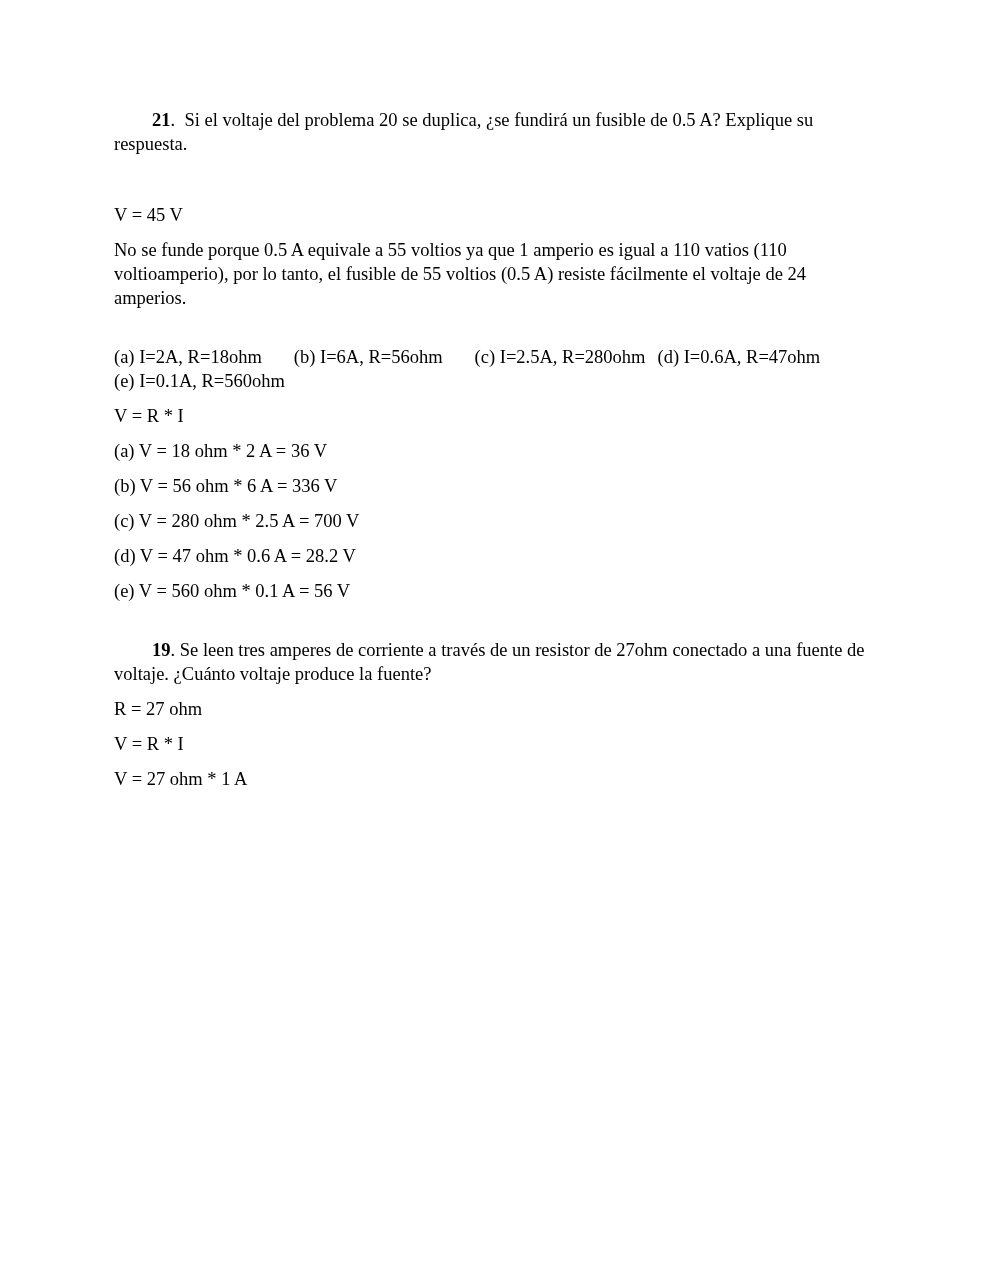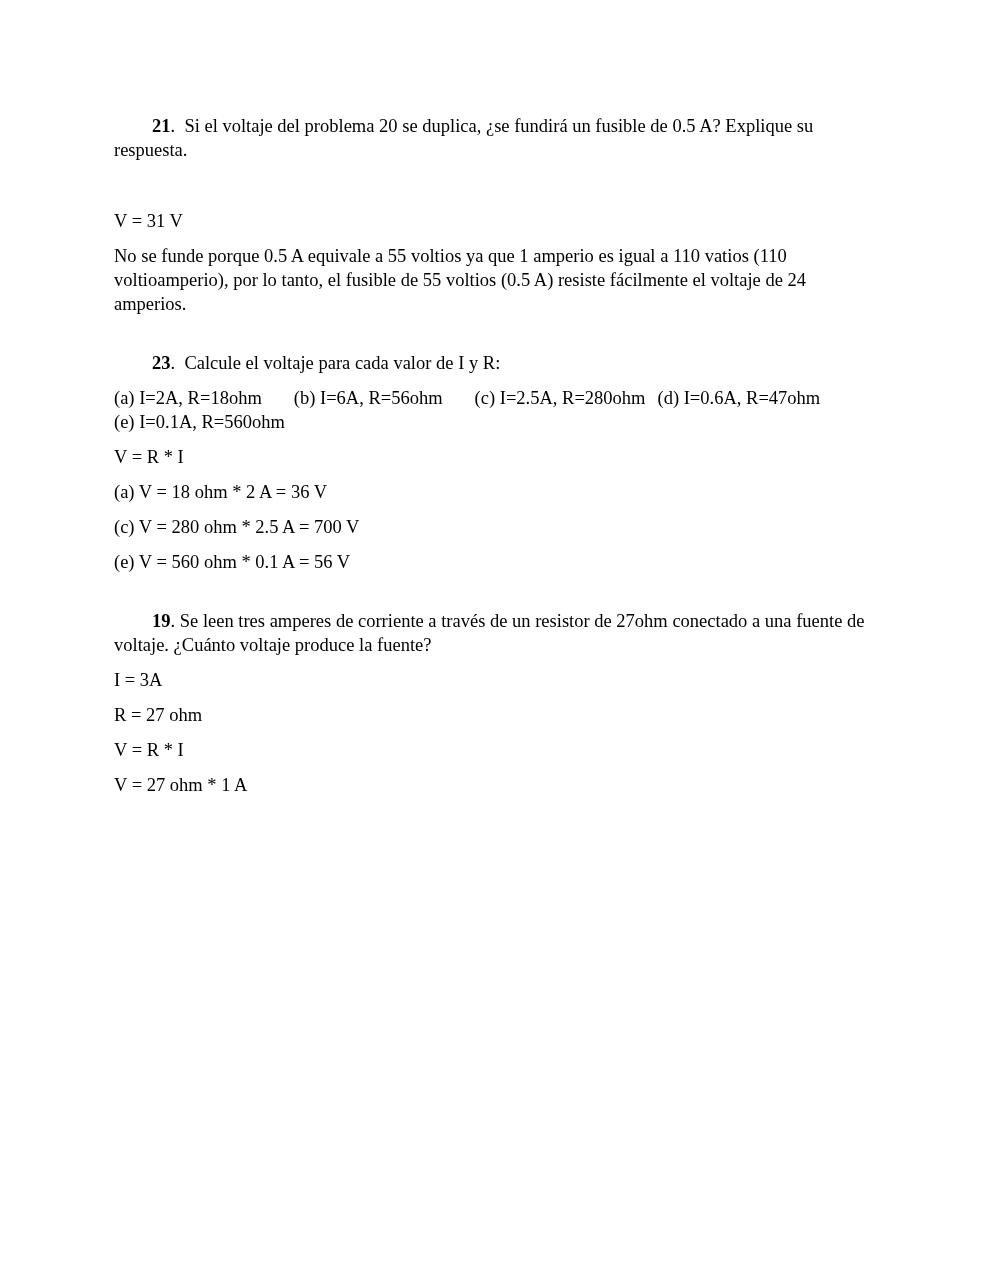--- a/index.html
+++ b/index.html
@@ -15,21 +15,21 @@
     position: relative;
     width: 989px;
     height: 1280px;
     background: #ffffff;
     overflow: hidden;
     box-sizing: border-box;
   }
   .content {
     position: absolute;
     left: 114px;
-    top: 114px;
+    top: 108px;
     width: 764px;
   }
   p {
     margin: 0;
     font-size: 18.5px;
     line-height: 24px;
     white-space: pre-wrap;
   }
   .para {
     margin-bottom: 11px;
@@ -53,44 +53,44 @@
 <div class="page">
   <div class="content">
 
     <div>
       <p class="para indent"><span class="num">21</span><span>.</span><span>  Si el voltaje del problema 20 se duplica, ¿se fundirá un fusible de 0.5 A? Explique su respuesta.</span></p>
 
 
       <div class="blank"></div>
 
 
-      <p class="para">V = 31 V</p>
+      <p class="para">V = 45 V</p>
 
       <p class="para">No se funde porque 0.5 A equivale a 55 voltios ya que 1 amperio es igual a 110 vatios (110 voltioamperio), por lo tanto, el fusible de 55 voltios (0.5 A) resiste fácilmente el voltaje de 24 amperios.</p>
     </div>
 
     <div class="gap-md"></div>
 
     <div>
-      <p class="para indent"><span class="num">23</span><span>.</span><span>  Calcule el voltaje para cada valor de I y R:</span></p>
 
       <p class="para"><span>(a) I=2A, R=18ohm</span><span class="tabgap-wide"></span><span>(b) I=6A, R=56ohm</span><span class="tabgap-wide"></span><span>(c) I=2.5A, R=280ohm</span><span class="tabgap-narrow"></span><span>(d) I=0.6A, R=47ohm</span><br><span>(e) I=0.1A, R=560ohm</span></p>
 
       <p class="para">V = R * I</p>
 
       <p class="para">(a) V = 18 ohm * 2 A = 36 V</p>
+      <p class="para">(b) V = 56 ohm * 6 A = 336 V</p>
       <p class="para">(c) V = 280 ohm * 2.5 A = 700 V</p>
+      <p class="para">(d) V = 47 ohm * 0.6 A = 28.2 V</p>
       <p class="para">(e) V = 560 ohm * 0.1 A = 56 V</p>
     </div>
 
     <div class="gap-md"></div>
 
     <div>
       <p class="para indent"><span class="num">19</span><span>.</span><span> Se leen tres amperes de corriente a través de un resistor de 27ohm conectado a una fuente de voltaje. ¿Cuánto voltaje produce la fuente?</span></p>
 
-      <p class="para">I = 3A</p>
       <p class="para">R = 27 ohm</p>
       <p class="para">V = R * I</p>
       <p class="para">V = 27 ohm * 1 A</p>
     </div>
 
   </div>
 </div>
 
 </body></html>

